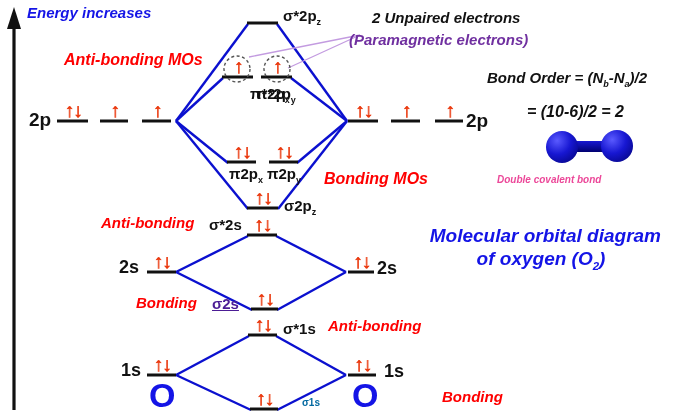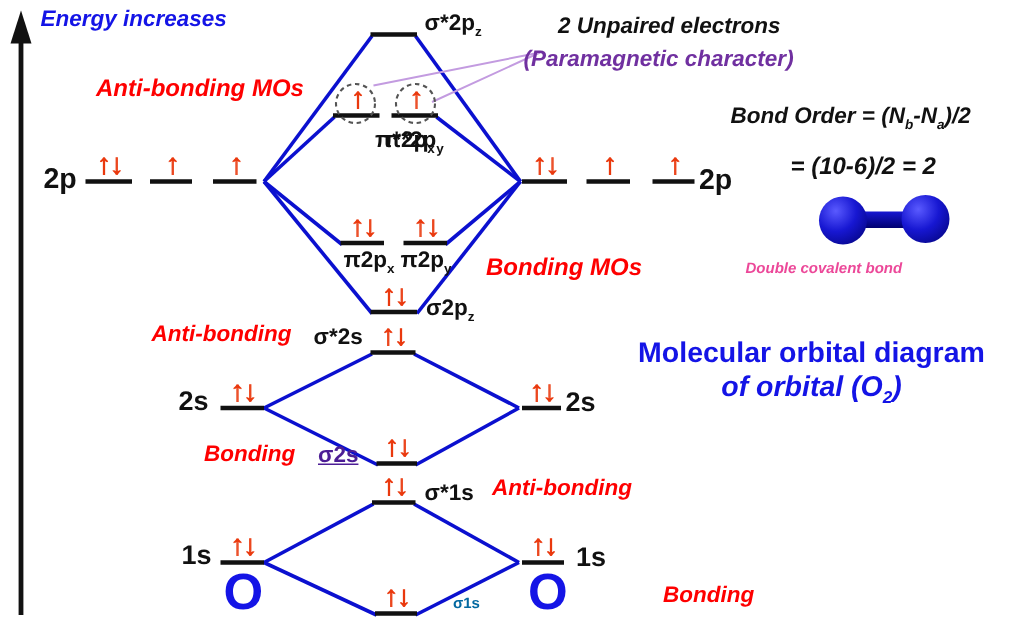--- a/index.html
+++ b/index.html
@@ -89,26 +89,26 @@
     <div class="earr" style="left: 348px; top: 355px; width: 28px; color: rgb(234, 57, 14);">↑↓</div>
     <div class="earr" style="left: 250px; top: 389px; width: 28px; color: rgb(234, 57, 14);">↑↓</div>
     <div class="txt" style="left: 64px; top: 51px; font-size: 16px; color: rgb(254, 0, 0); font-style: italic;"><span>Anti-bonding MOs</span></div>
     <div class="txt" style="left: 27px; top: 5px; font-size: 15px; color: rgb(20, 20, 230); font-style: italic;"><span>Energy increases</span></div>
     <div class="txt" style="left: 324px; top: 170px; font-size: 16px; color: rgb(254, 0, 0); font-style: italic;"><span>Bonding MOs</span></div>
     <div class="txt" style="left: 101px; top: 215px; font-size: 15px; color: rgb(254, 0, 0); font-style: italic;"><span>Anti-bonding</span></div>
     <div class="txt" style="left: 136px; top: 295px; font-size: 15px; color: rgb(254, 0, 0); font-style: italic;"><span>Bonding</span></div>
     <div class="txt" style="left: 328px; top: 318px; font-size: 15px; color: rgb(254, 0, 0); font-style: italic;"><span>Anti-bonding</span></div>
     <div class="txt" style="left: 442px; top: 389px; font-size: 15px; color: rgb(254, 0, 0); font-style: italic;"><span>Bonding</span></div>
     <div class="txt" style="left: 372px; top: 10px; font-size: 15px; color: rgb(17, 17, 17); font-style: italic;"><span>2 Unpaired electrons</span></div>
-    <div class="txt" style="left: 349px; top: 32px; font-size: 15px; color: rgb(112, 48, 160); font-style: italic;"><span>(Paramagnetic character)</span></div>
+    <div class="txt" style="left: 349px; top: 32px; font-size: 15px; color: rgb(112, 48, 160); font-style: italic;"><span>(Paramagnetic electrons)</span></div>
     <div class="txt" style="left: 487px; top: 70px; font-size: 15px; color: rgb(17, 17, 17); font-style: italic; text-align: right;"><span>Bond Order = (N</span><sub>b</sub><span>-N</span><sub>a</sub><span>)/2</span></div>
     <div class="txt" style="left: 527px; top: 103px; font-size: 16px; color: rgb(17, 17, 17); font-style: italic;"><span>= (10-6)/2 = 2</span></div>
     <div class="txt" style="left: 497px; top: 175px; font-size: 10px; color: #ec4899; font-style: italic;"><span>Double covalent bond</span></div>
-    <div class="txt" style="left: 421px; top: 226px; font-size: 19px; color: rgb(20, 20, 230); width: 240px; text-align: center;"><span>Molecular orbital diagram</span></div>
-    <div class="txt" style="left: 421px; top: 249px; font-size: 19px; color: rgb(20, 20, 230); font-style: italic; width: 240px; text-align: center;"><span>of orbital (O</span><sub>2</sub><span>)</span></div>
+    <div class="txt" style="left: 421px; top: 226px; font-size: 19px; color: rgb(20, 20, 230); font-style: italic; width: 240px; text-align: right;"><span>Molecular orbital diagram</span></div>
+    <div class="txt" style="left: 421px; top: 249px; font-size: 19px; color: rgb(20, 20, 230); font-style: italic; width: 240px; text-align: center;"><span>of oxygen (O</span><sub>2</sub><span>)</span></div>
     <div class="txt" style="left: 149px; top: 377px; font-size: 34px; color: rgb(20, 20, 230);"><span>O</span></div>
     <div class="txt" style="left: 352px; top: 377px; font-size: 34px; color: rgb(20, 20, 230);"><span>O</span></div>
     <div class="txt" style="left: 29px; top: 110px; font-size: 19px; color: rgb(17, 17, 17);"><span>2p</span></div>
     <div class="txt" style="left: 466px; top: 111px; font-size: 19px; color: rgb(17, 17, 17);"><span>2p</span></div>
     <div class="txt" style="left: 119px; top: 258px; font-size: 18px; color: rgb(17, 17, 17);"><span>2s</span></div>
     <div class="txt" style="left: 377px; top: 259px; font-size: 18px; color: rgb(17, 17, 17);"><span>2s</span></div>
     <div class="txt" style="left: 121px; top: 361px; font-size: 18px; color: rgb(17, 17, 17);"><span>1s</span></div>
     <div class="txt" style="left: 384px; top: 362px; font-size: 18px; color: rgb(17, 17, 17);"><span>1s</span></div>
     <div class="txt" style="left: 283px; top: 8px; font-size: 15px; color: rgb(17, 17, 17);"><span>σ*2p</span><sub>z</sub></div>
     <div class="txt" style="left: 210px; top: 86px; font-size: 15px; color: rgb(17, 17, 17); margin-left: 40px;"><span>π*2p</span><sub>x</sub></div>

